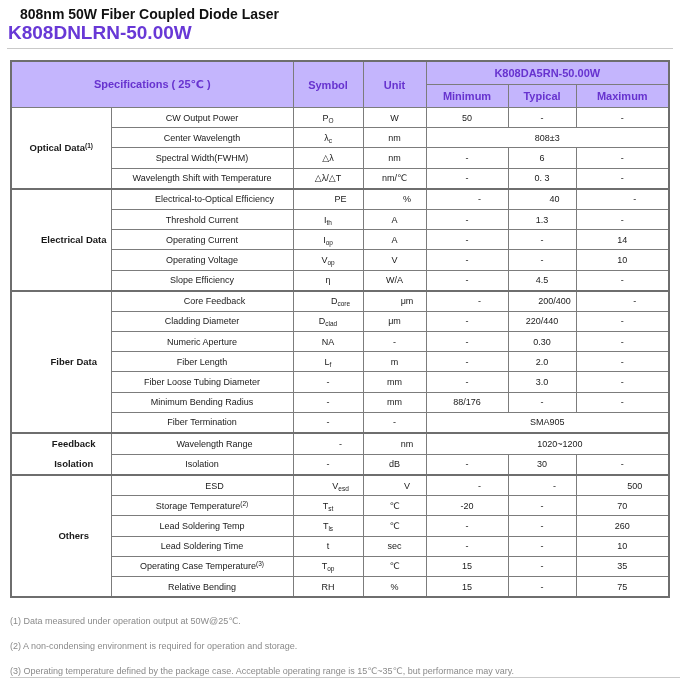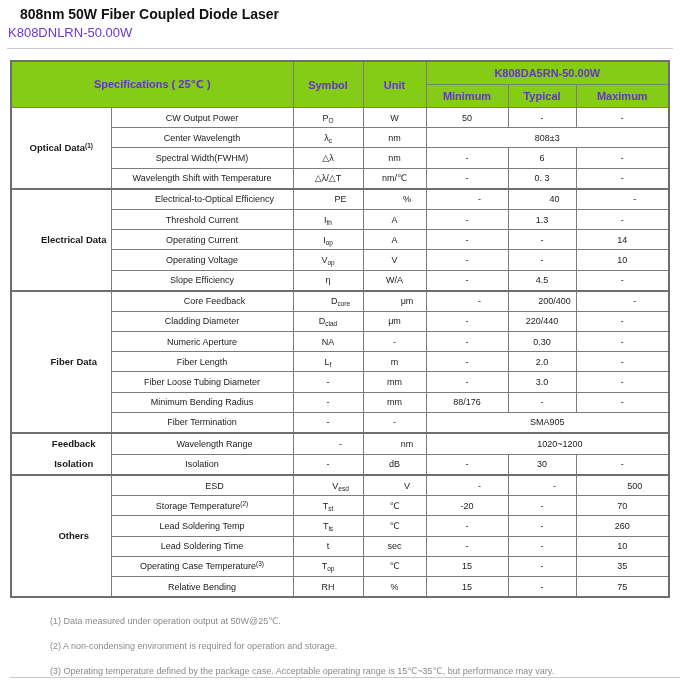--- a/index.html
+++ b/index.html
@@ -10,21 +10,21 @@
     font-family: "Liberation Sans", "DejaVu Sans", sans-serif;
     position: relative;
   }
   .doc-header { padding: 5px 0 0 8px; }
   .title {
     font-size: 14px; font-weight: bold; color: #111111;
     line-height: 18px;
     margin-left: 12px;
   }
   .subtitle {
-    font-size: 13px; font-weight: normal; color: #6838d6;
+    font-size: 19px; font-weight: bold; color: #6838d6;
     line-height: 18px; margin-top: 1px;
   }
   .divider {
     margin: 6px 7px 0 7px;
     border-top: 1px solid #c9c9c9;
     height: 0;
   }
   table.spec {
     border-collapse: collapse;
     table-layout: fixed;
@@ -33,21 +33,21 @@
     border: 2px solid #6e6e6e;
   }
   table.spec th, table.spec td {
     border: 1px solid #7c7c7c;
     text-align: center;
     vertical-align: middle;
     padding: 0 2px;
     overflow: hidden;
   }
   table.spec thead th {
-    background: #84cc16;
+    background: #c4b5fd;
     color: #6733cf;
     font-weight: bold;
     font-size: 11px;
     height: 22px;
   }
   table.spec tbody td {
     font-size: 9px;
     color: #1a1a1a;
     height: 19.2px;
     background: #ffffff;
@@ -63,21 +63,20 @@
     padding-left: 27px;
   }
   sub { font-size: 6.5px; vertical-align: -2px; line-height: 0; }
   sup { font-size: 6.5px; vertical-align: 3px; line-height: 0; }
   .footnotes { margin: 11px 0 0 10px; }
   .footnote {
     font-size: 9px;
     color: #8a8a8a;
     line-height: 25px;
     white-space: nowrap;
-    margin-left: 40px;
   }
   .bottom-divider {
     position: absolute;
     left: 10px; right: 0; top: 677px;
     border-top: 1px solid #c9c9c9;
     height: 0;
   }
 </style>
 </head>
 <body>

